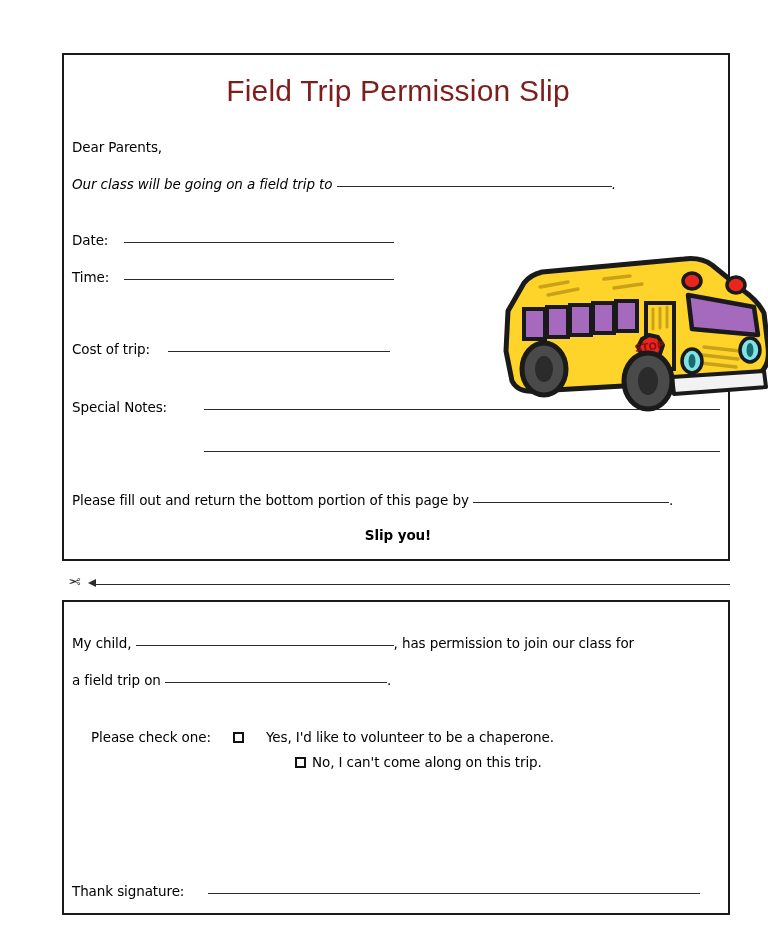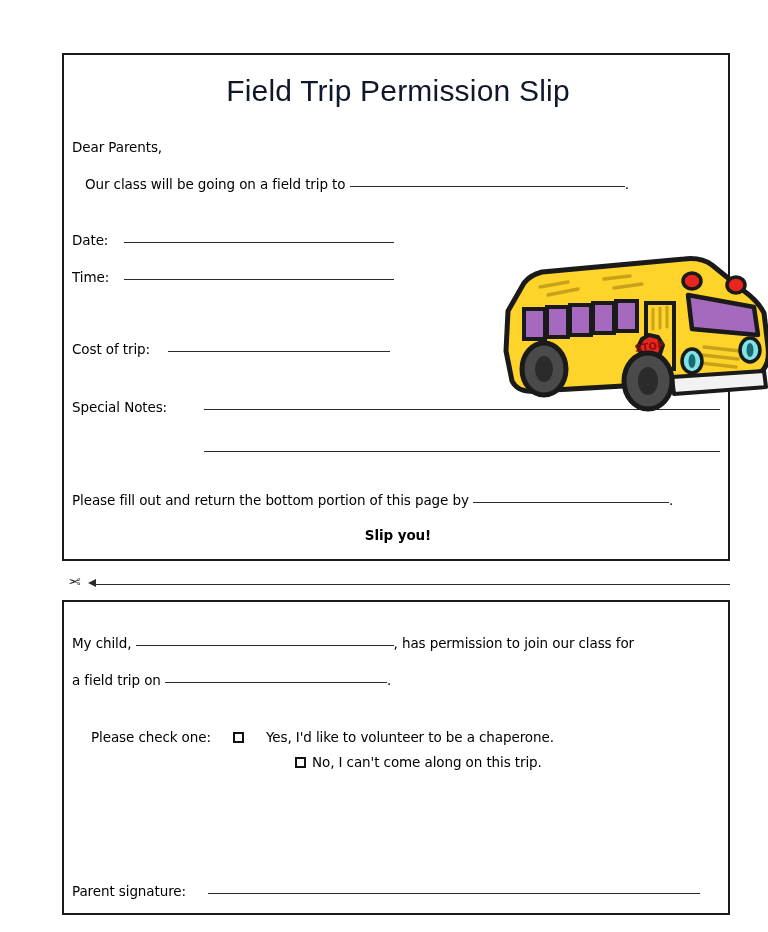--- a/index.html
+++ b/index.html
@@ -47,21 +47,21 @@
   .title {
     position: absolute;
     left: 0;
     top: 19px;
     width: 668px;
     text-align: center;
     font-family: "Liberation Sans", sans-serif;
     font-size: 30px;
     font-weight: 400;
     letter-spacing: 0.2px;
-    color: #0f172a;
+    color: #7f1d1d;
   }
 
   
   .line {
     position: absolute;
     font-size: 13.5px;
     line-height: 16px;
     white-space: nowrap;
     color: #000;
     letter-spacing: -0.1px;
@@ -70,21 +70,21 @@
     display: inline-block;
     border-bottom: 1.6px solid #2b2b2b;
     vertical-align: 2px;
   }
   .bold {
     font-weight: bold;
   }
 
   
   #dear-parents   { left: 8px;  top: 84px; }
-  #going-line     { left: 21px;  top: 121px; }
+  #going-line     { left: 8px;  top: 121px; font-style: italic; }
   #date-line      { left: 8px;  top: 177px; }
   #time-line      { left: 8px;  top: 214px; }
   #cost-line      { left: 8px;  top: 286px; }
   #notes-line     { left: 8px;  top: 344px; }
   #notes-rule-2   { left: 140px; top: 386px; }
   #return-line    { left: 8px;  top: 437px; }
   #thank-you      { left: 0px;  top: 472px; width: 668px; text-align: center; }
 
   .label-col {
     display: inline-block;
@@ -264,18 +264,18 @@
       <span id="check-label">Please check one:</span><span class="cbox"></span><span id="yes-text">Yes, I'd like to volunteer to be a chaperone.</span>
     </div>
 
     <div class="line" id="no-row">
       <span class="cbox"></span><span id="no-text">No, I can't come along on this trip.</span>
     </div>
 
 
 
     <div class="line" id="parent-sign">
-      <span class="label-col" style="width:136px">Parent signature:</span><span class="rule" style="width:492px"></span>
+      <span class="label-col" style="width:136px">Thank signature:</span><span class="rule" style="width:492px"></span>
     </div>
 
   </div>
 
 </div>
 
 </body></html>

